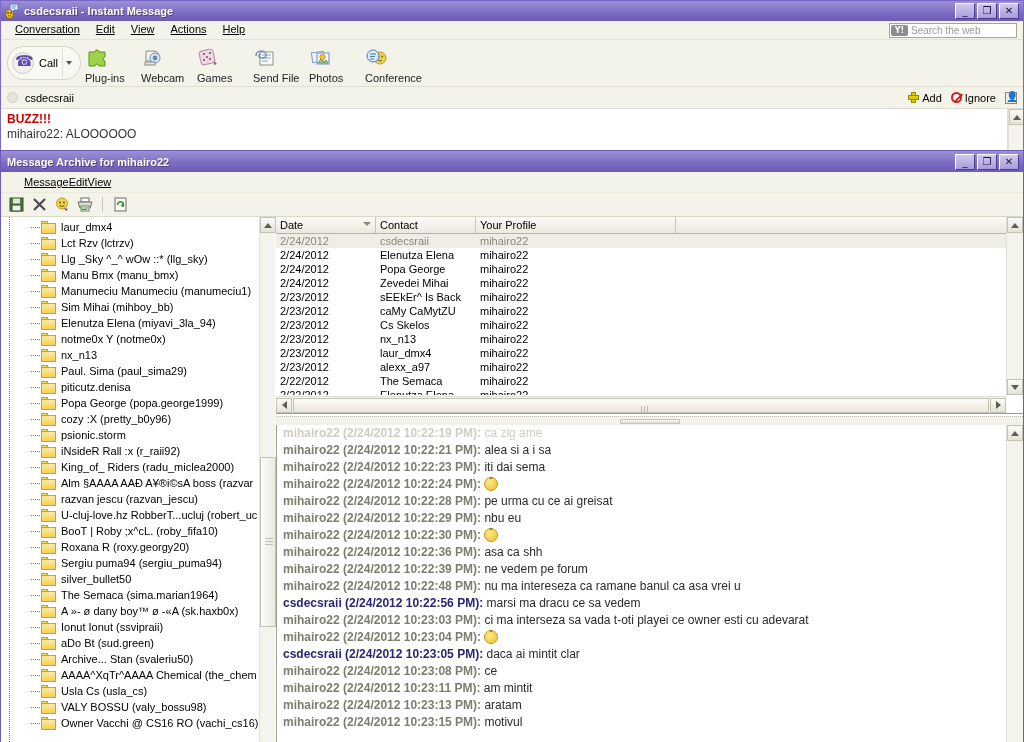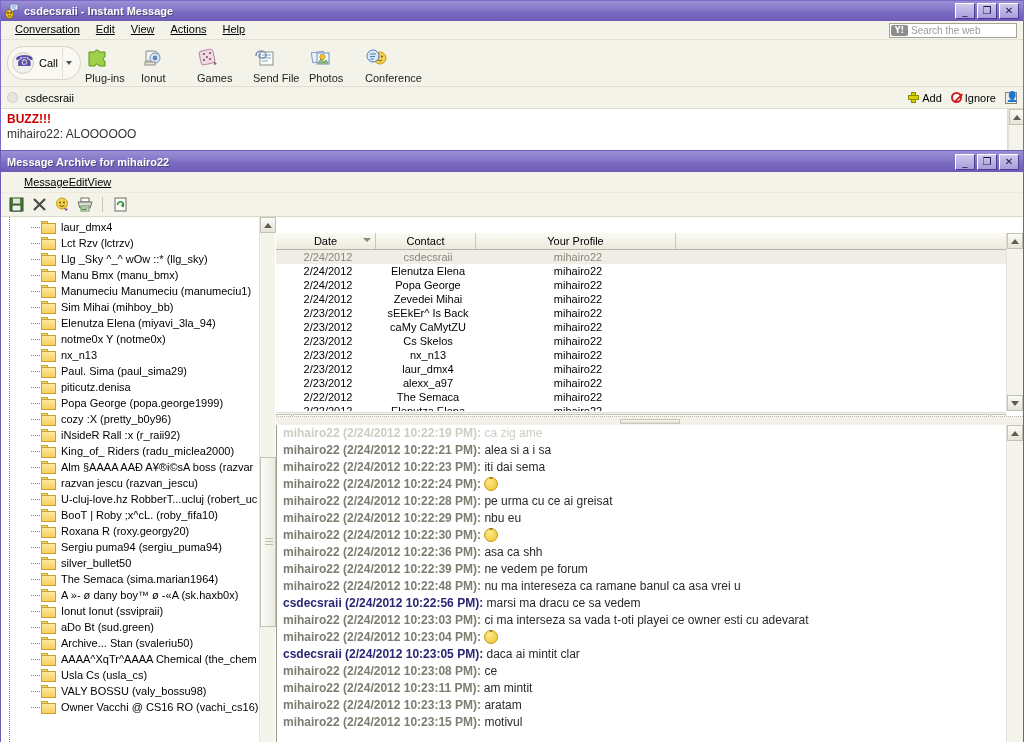--- a/index.html
+++ b/index.html
@@ -296,24 +296,24 @@
     border: 1px solid #c4c2b4;
   }
   .vsb .grip { position: absolute; left: 4px; width: 8px; }
   .vsb .grip b { display: block; height: 1px; background: #c0beb0; margin-bottom: 2px; }
 
   
   .right-pane {
     position: absolute; left: 275px; top: 0; right: 0; bottom: 0;
   }
   .list-box {
-    position: absolute; left: 0; top: 16px; right: 0; height: 197px;
+    position: absolute; left: 0; top: 0; right: 0; height: 197px;
     background: #ffffff;
     border: 1px solid #9e9c8c;
-    border-top: none; border-left: none; border-right: none; text-align: center;
+    border-top: none; border-left: none; border-right: none;
   }
   .lb-inner { position: absolute; left: 0; top: 0; right: 17px; bottom: 18px; overflow: hidden; background:#fff; }
   .lhead {
     height: 17px; display: flex;
     background: linear-gradient(to bottom,#fbfaf4,#eceade);
     border-bottom: 1px solid #b5b3a3;
     font-size: 11px;
   }
   .lhead .hc {
     border-right: 1px solid #c9c7b7;
@@ -453,21 +453,21 @@
 
     <div class="tbitem">
       <span class="gl">
         <svg width="24" height="22" viewBox="0 0 24 22">
           <path d="M5 4h8a5 5 0 010 10H5z" fill="#f2f2ee" stroke="#8d8d85"></path>
           <circle cx="14" cy="11" r="5" fill="#dfe9f4" stroke="#6f8dbb"></circle>
           <circle cx="14" cy="11" r="2.4" fill="#5f86bd"></circle>
           <rect x="4" y="15" width="10" height="3" fill="#e3e3dc" stroke="#8d8d85"></rect>
         </svg>
       </span>
-      <span class="cap">Ionut</span>
+      <span class="cap">Webcam</span>
     </div>
 
     <div class="tbitem">
       <span class="gl">
         <svg width="24" height="22" viewBox="0 0 24 22">
           <rect x="3" y="3" width="14" height="14" rx="3" fill="#f0d9e2" stroke="#b88ca0" transform="rotate(-12 10 10)"></rect>
           <circle cx="7" cy="7" r="1.1" fill="#7d5566"></circle>
             <circle cx="13" cy="6" r="1.1" fill="#7d5566"></circle>
           <circle cx="10" cy="10" r="1.1" fill="#7d5566"></circle>
             <circle cx="7" cy="13" r="1.1" fill="#7d5566"></circle>
@@ -706,20 +706,28 @@
             </span>
             <span class="lbl">Popa George (popa.george1999)</span>
           </div>
           <div class="tnode">
             <span class="dash"></span>
             <span class="folder">
               <span class="ft"></span>
               <span class="fb"></span>
             </span>
             <span class="lbl">cozy :X (pretty_b0y96)</span>
+          </div>
+          <div class="tnode">
+            <span class="dash"></span>
+            <span class="folder">
+              <span class="ft"></span>
+              <span class="fb"></span>
+            </span>
+            <span class="lbl">psionic.storm</span>
           </div>
           <div class="tnode">
             <span class="dash"></span>
             <span class="folder">
               <span class="ft"></span>
               <span class="fb"></span>
             </span>
             <span class="lbl">iNsideR Rall :x (r_raii92)</span>
           </div>
           <div class="tnode">

